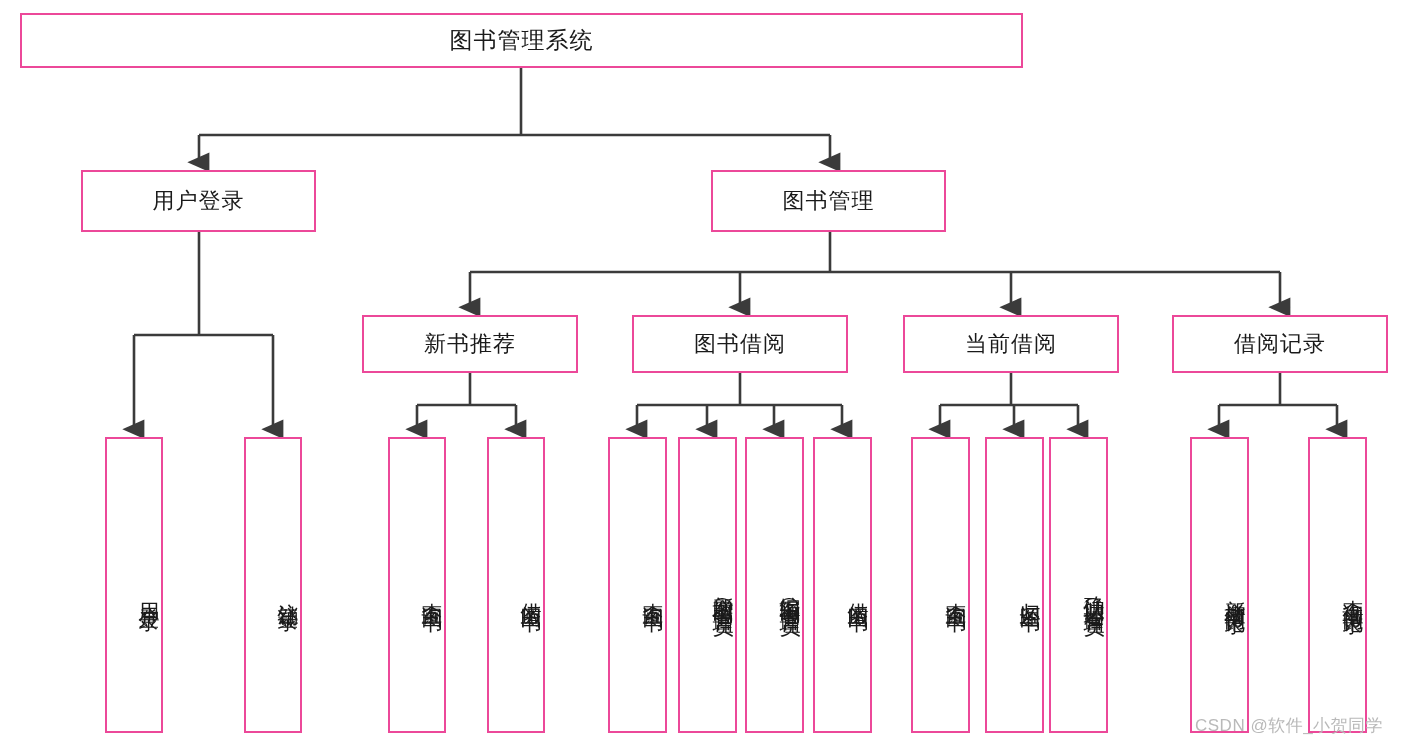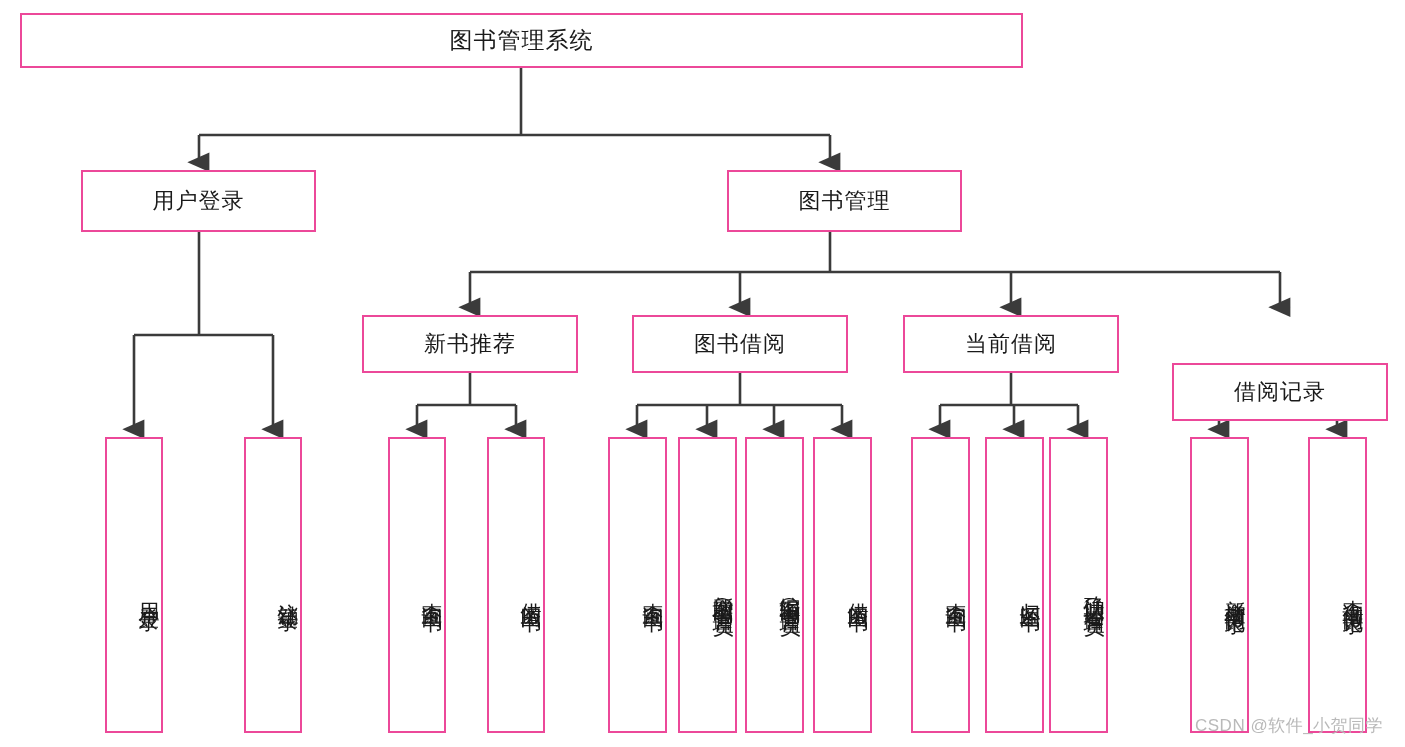--- a/index.html
+++ b/index.html
@@ -115,29 +115,29 @@
       <path d="M1219,405 L1337,405"></path>
       <path d="M1219,405 L1219,429" marker-end="url(#arrow)"></path>
       <path d="M1337,405 L1337,429" marker-end="url(#arrow)"></path>
     </g>
   </svg>
 
   <div class="node horiz root" style="left:20px; top:13px; width:1003px; height:55px;">图书管理系统</div>
 
   <div class="node horiz" style="left:81px; top:170px; width:235px; height:62px;">用户登录</div>
 
-  <div class="node horiz" style="left:727px; top:170px; width:235px; height:62px;">图书管理</div>
+  <div class="node horiz" style="left:711px; top:170px; width:235px; height:62px;">图书管理</div>
 
   <div class="node horiz" style="left:362px; top:315px; width:216px; height:58px;">新书推荐</div>
 
   <div class="node horiz" style="left:632px; top:315px; width:216px; height:58px;">图书借阅</div>
 
   <div class="node horiz" style="left:903px; top:315px; width:216px; height:58px;text-align:center;">当前借阅</div>
 
-  <div class="node horiz" style="left:1172px; top:315px; width:216px; height:58px;margin-top:48px;">借阅记录</div>
+  <div class="node horiz" style="left:1172px; top:315px; width:216px; height:58px;">借阅记录</div>
 
   <div id="leaf-layer">
       <div class="node vert" style="left: 105px; top: 437px; width: 58px; height: 296px;">用户登录</div>
       <div class="node vert" style="left: 244px; top: 437px; width: 58px; height: 296px;">注销登录</div>
       <div class="node vert" style="left: 388px; top: 437px; width: 58px; height: 296px;">查询图书</div>
       <div class="node vert" style="left: 487px; top: 437px; width: 58px; height: 296px;">借阅图书</div>
       <div class="node vert" style="left: 608px; top: 437px; width: 59px; height: 296px;">查询图书</div>
       <div class="node vert" style="left: 678px; top: 437px; width: 59px; height: 296px;">新增图书（管理员）</div>
       <div class="node vert" style="left: 745px; top: 437px; width: 59px; height: 296px;">编辑图书（管理员）</div>
       <div class="node vert" style="left: 813px; top: 437px; width: 59px; height: 296px;">借阅图书</div>

